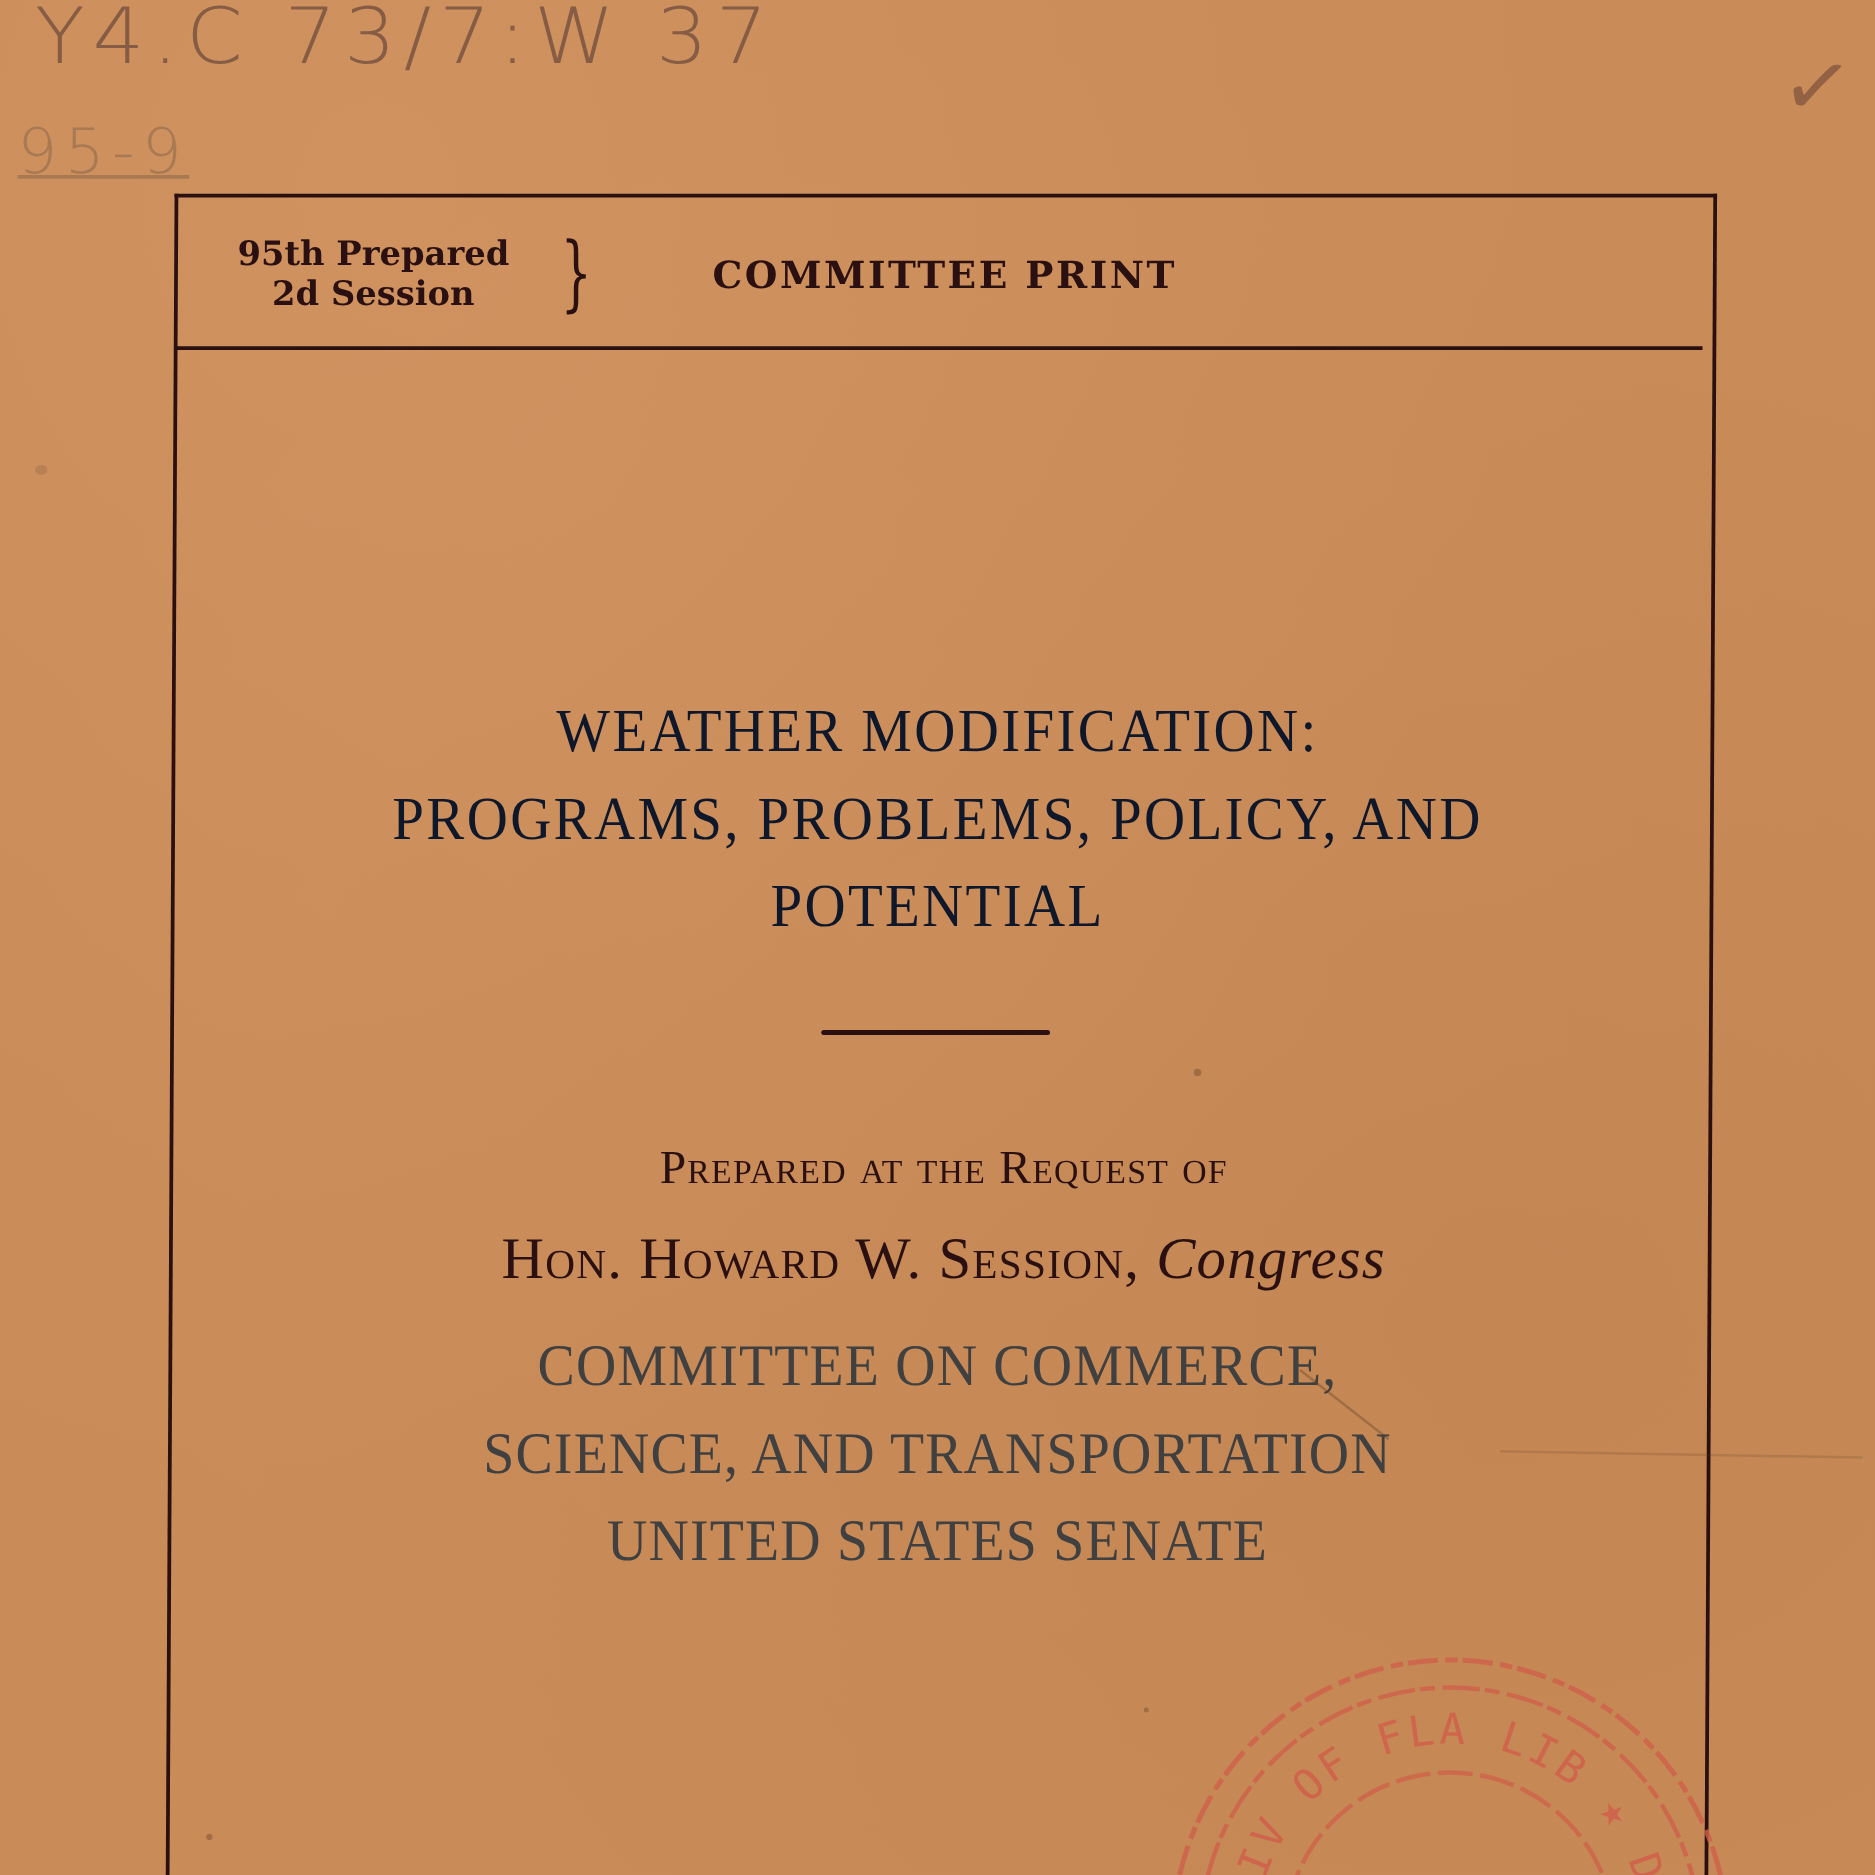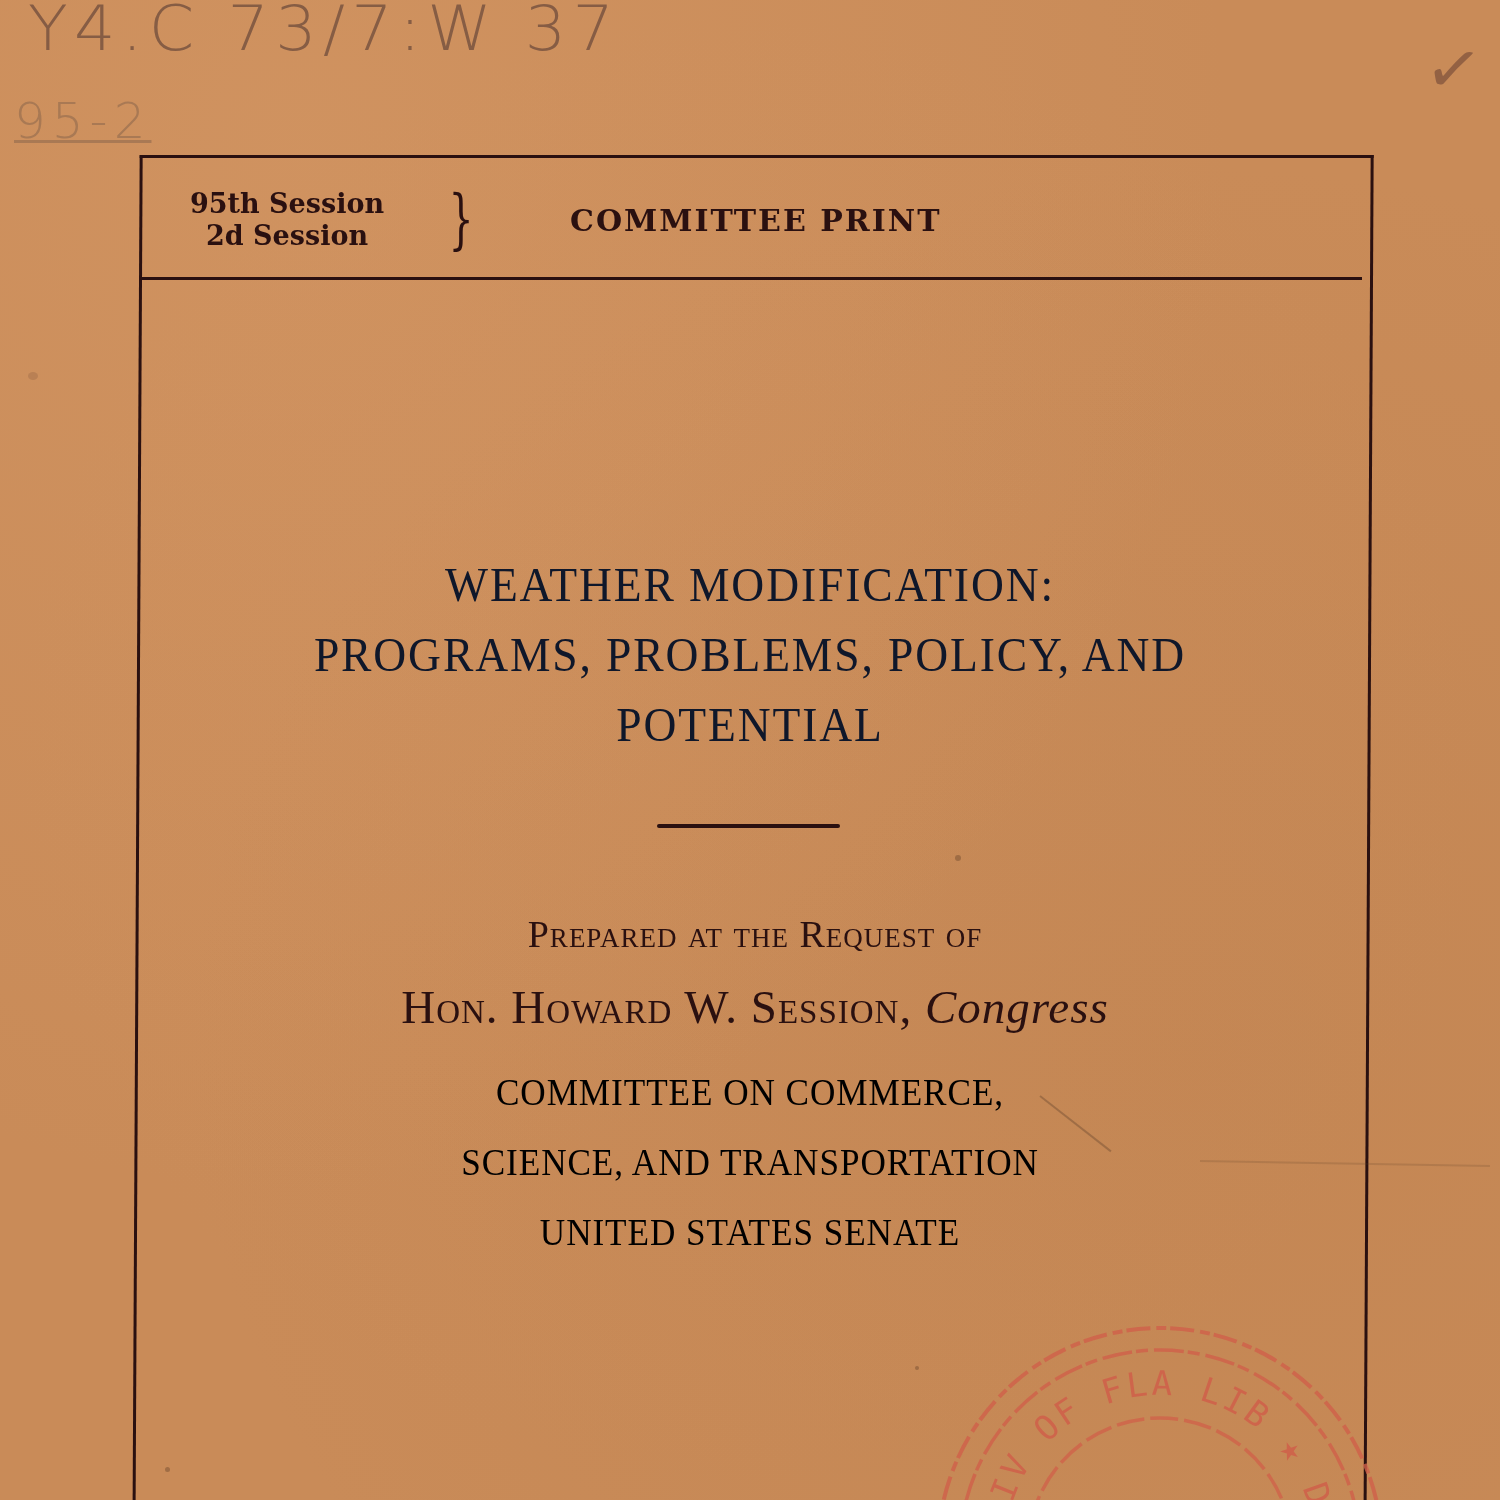--- a/index.html
+++ b/index.html
@@ -157,24 +157,24 @@
       font-style: italic;
       font-variant: normal;
     }
     .committee-block {
       position: absolute;
       left: 0;
       width: 1500px;
       top: 1058px;
       text-align: center;
       font-family: "Liberation Serif", "DejaVu Serif", serif;
-      font-size: 37px;
+      font-size: 47px;
       line-height: 70px;
       letter-spacing: 1px;
-      color: #000000;
+      color: #404040;
     }
     .committee-block .line {
       display: block;
       transform: scaleX(0.95);
     }
     .stamp {
       position: absolute;
       left: 935px;
       top: 1325px;
       width: 450px;
@@ -191,28 +191,28 @@
       width: 6px;
       height: 6px;
       border-radius: 50%;
       background: rgba(120,80,50,0.5);
     }
   </style>
 </head>
 <body>
 
 <div class="handwriting call-number">Y4.C 73/7:W 37</div>
-<div class="handwriting volume-number"><span class="underline">95-2</span></div>
+<div class="handwriting volume-number"><span class="underline">95-9</span></div>
 <div class="handwriting checkmark">✓</div>
 
 <div class="frame"></div>
 
 <div class="header-band">
   <div class="congress-block">
-    <div>95th Session</div>
+    <div>95th Prepared</div>
     <div>2d Session</div>
   </div>
   <div class="brace">}</div>
   <div class="committee-print">COMMITTEE PRINT</div>
 </div>
 
 <div class="title-block">
   <span class="title-line">WEATHER MODIFICATION:</span>
   <span class="title-line">PROGRAMS, PROBLEMS, POLICY, AND</span>
   <span class="title-line">POTENTIAL</span>

